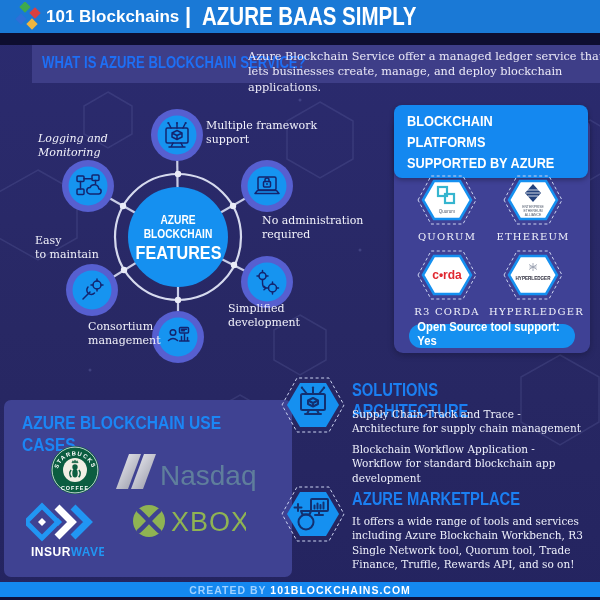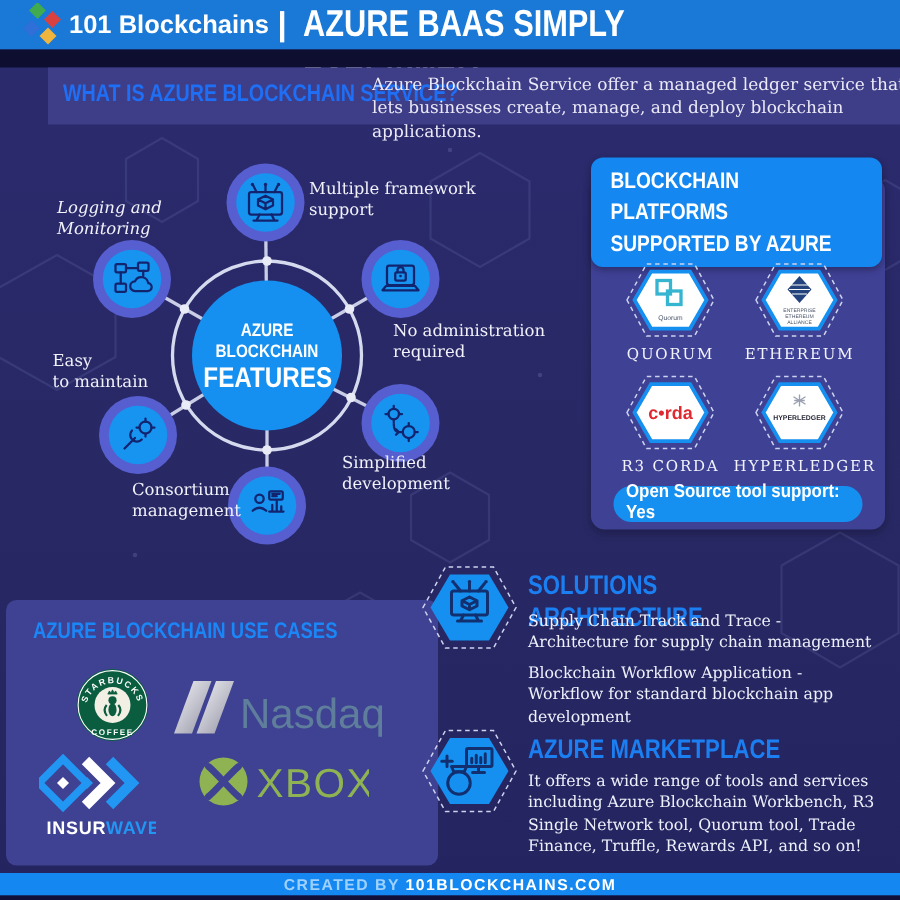--- a/index.html
+++ b/index.html
@@ -248,21 +248,21 @@
       </g>
     </svg>
     <div class="plat-label">HYPERLEDGER</div>
   </div>
 
   <div id="open-pill" class="abs">
     <span class="cond" style="font-size:12.5px;color:#fff;"><span class="squeezeC" style="transform:scaleX(0.9);">Open Source tool support: Yes</span></span>
   </div>
 
   <div id="uc-panel" class="abs">
-    <div class="abs cond" style="left:18px;top:12px;font-size:15px;color:#1b86f5;">
+    <div class="abs cond" style="left:18px;top:12px;font-size:19px;color:#1b86f5;">
       <span class="squeeze">AZURE BLOCKCHAIN USE CASES</span>
     </div>
 
     <svg class="abs" style="left:46px;top:44px;" width="50" height="52" viewBox="0 0 48 48">
       <circle cx="24" cy="24" r="23" fill="#0b5d40"></circle>
       <circle cx="24" cy="24" r="22" fill="none" stroke="#ffffff" stroke-width="0.7"></circle>
       <circle cx="24" cy="24" r="11.5" fill="#f2efe4"></circle>
       <g fill="#0b5d40" stroke="#0b5d40">
         <path d="M21,17 h6 l-1,-2 -1,1.3 -1,-2 -1,2 -1,-1.3 z" stroke-width="0.5"></path>
         <circle cx="24" cy="21" r="2.6" stroke="none"></circle>

